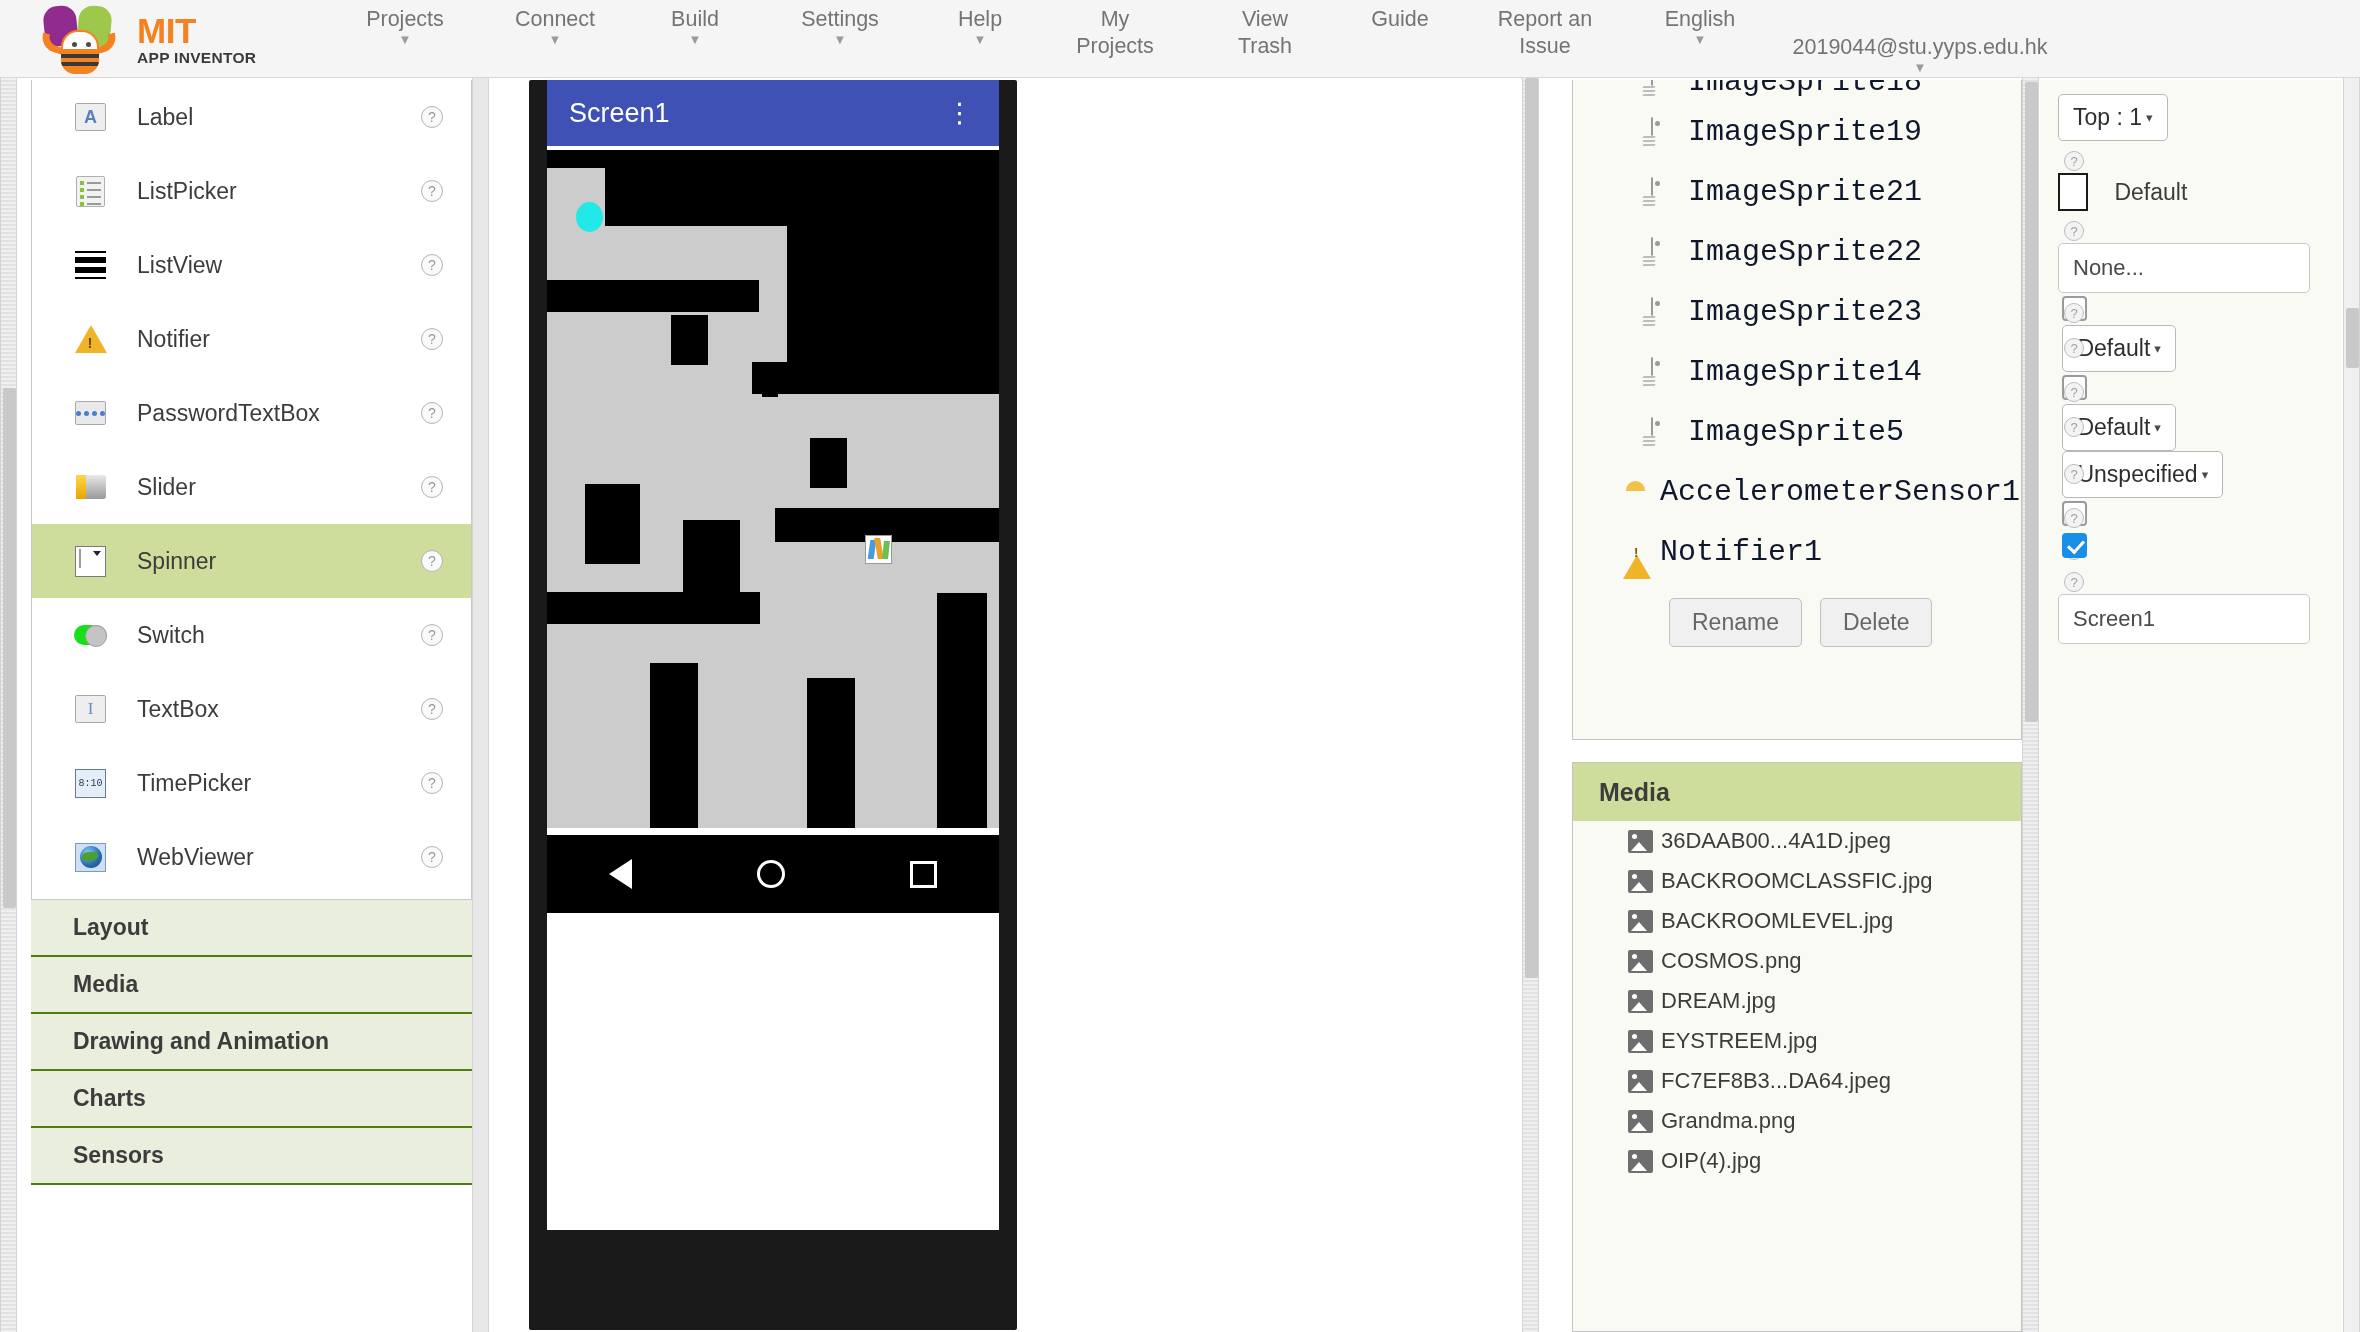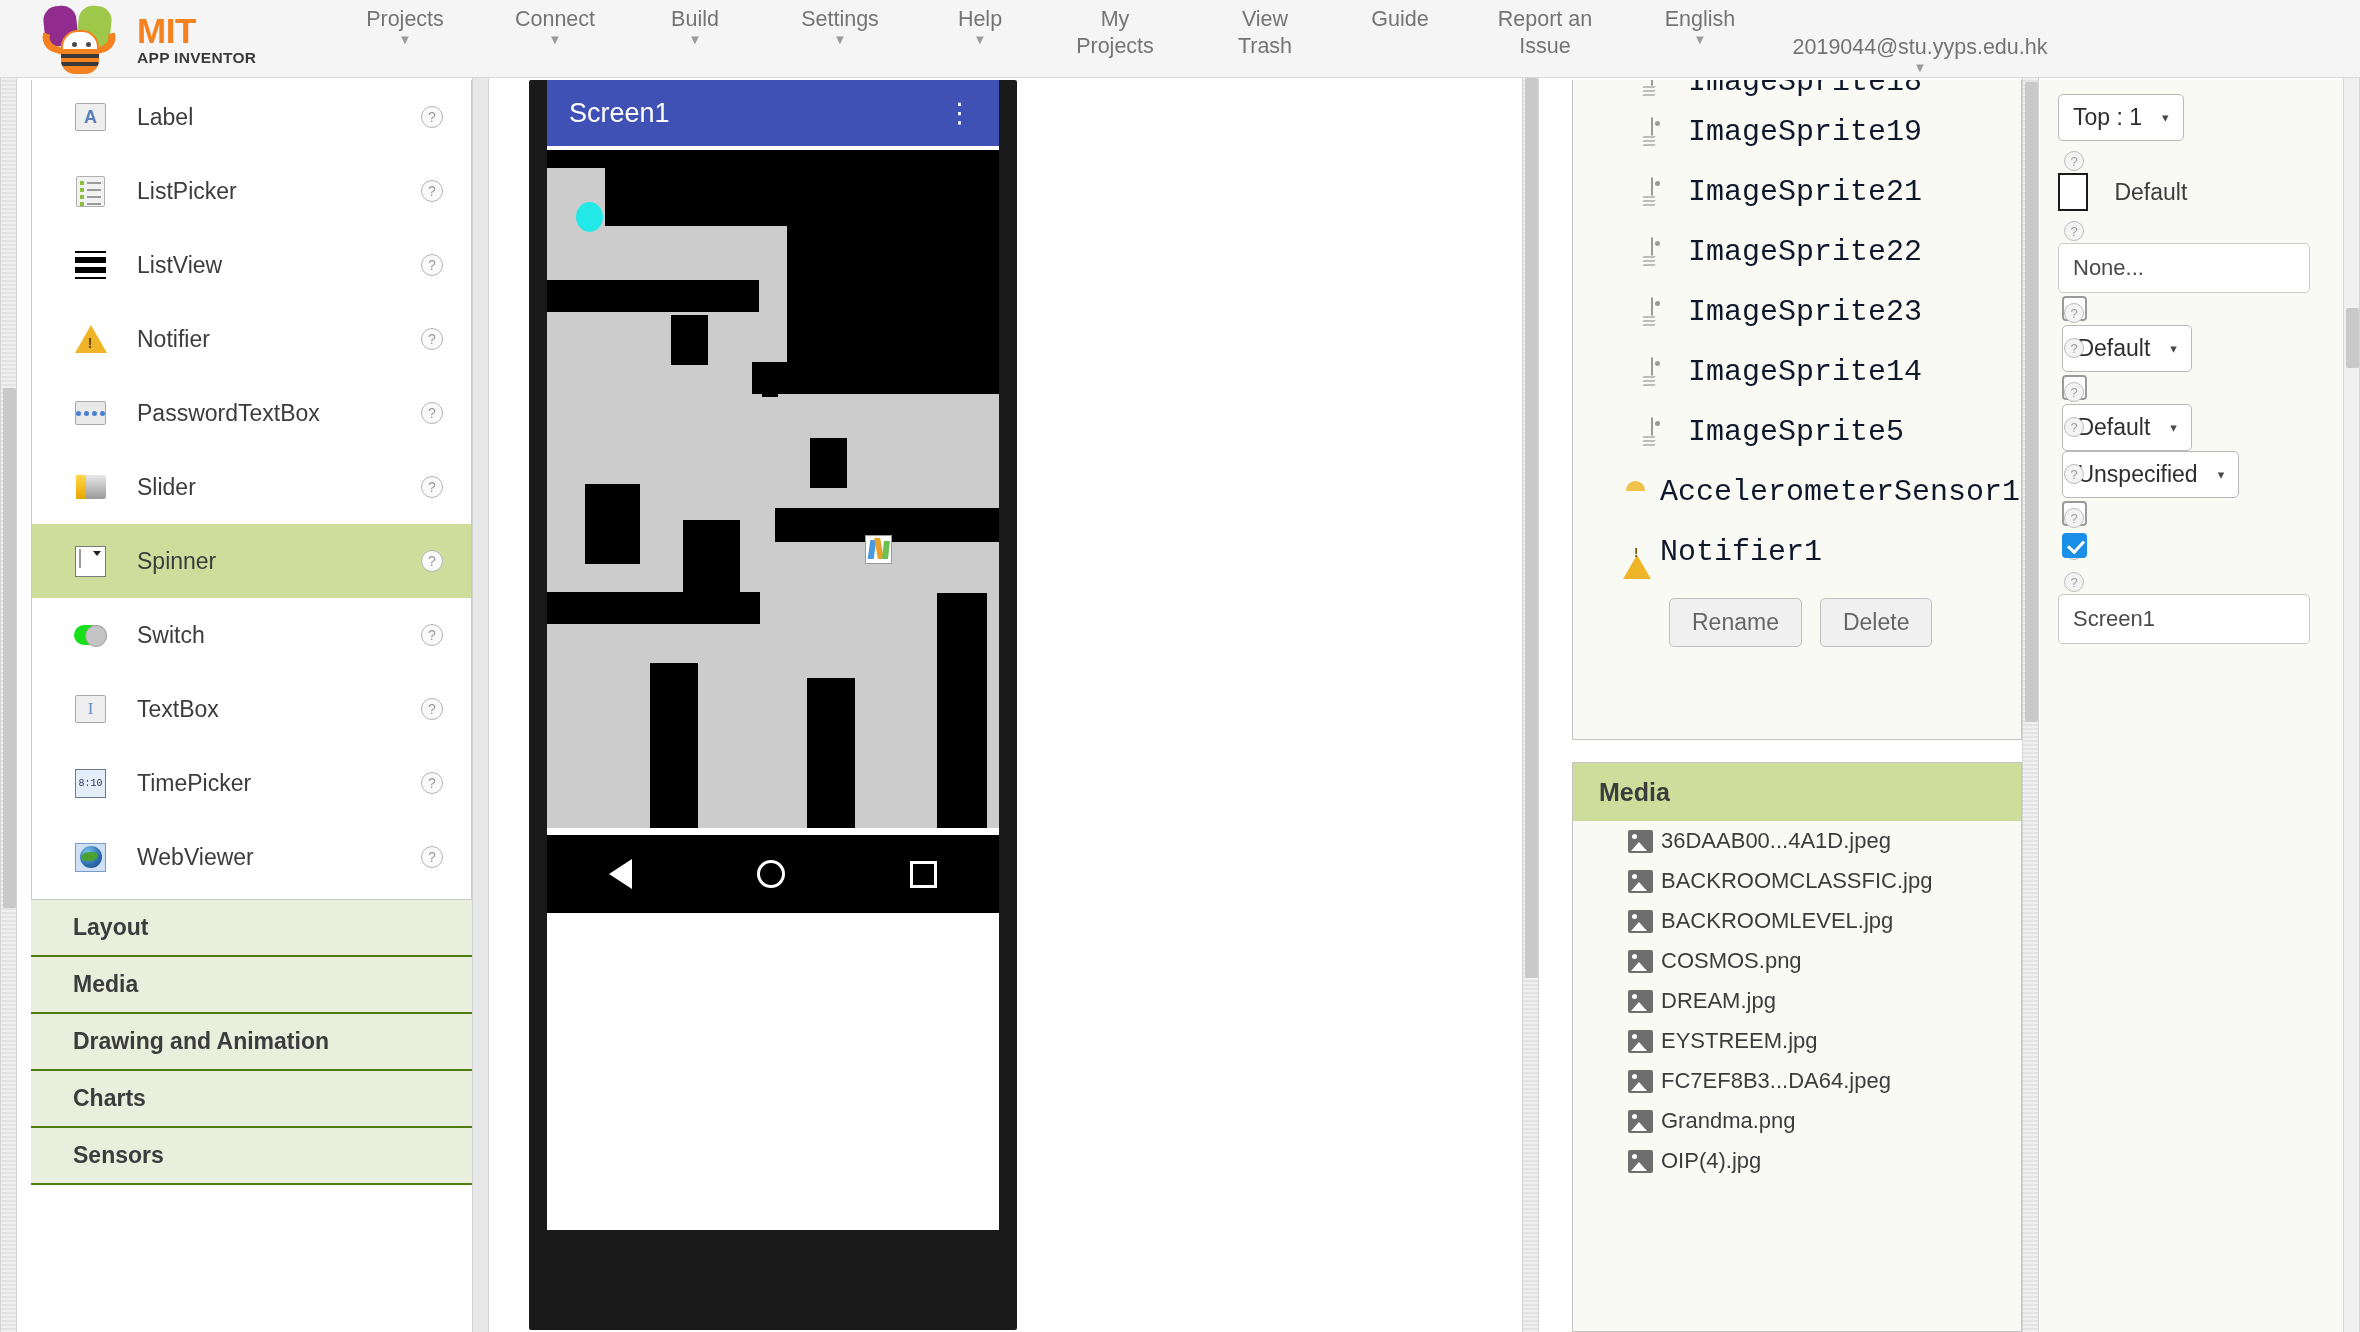--- a/index.html
+++ b/index.html
@@ -279,21 +279,21 @@
                    border-left: 8px solid transparent; border-right: 8px solid transparent;
                    border-bottom: 9px solid #ffffff; }
   .media-label { font-size: 22px; color: #3c3c3c; }
 
   
   #properties {
     position: absolute; left: 2040px; top: 2px; width: 302px; height: 1252px;
     background: #f9faf4; overflow: hidden; padding: 14px 0 0 18px;
   }
   .prop-select {
-    display: inline-flex; align-items: center; gap: 20px;
+    display: inline-flex; align-items: center; gap: 4px;
     background: #ffffff; border: 1px solid #b8b8b8; border-radius: 5px;
     padding: 9px 14px; font-size: 23px; color: #2e2e2e; cursor: pointer;
   }
   .prop-select .dn { font-size: 13px; color: #4a4a4a; }
   .prop-name {
     position: relative; display: inline-block; font-size: 23px; color: #3c3c3c;
     margin: 19px 0 9px 0;
   }
   .prop-q {
     position: absolute; right: -26px; top: -9px; width: 20px; height: 20px;

